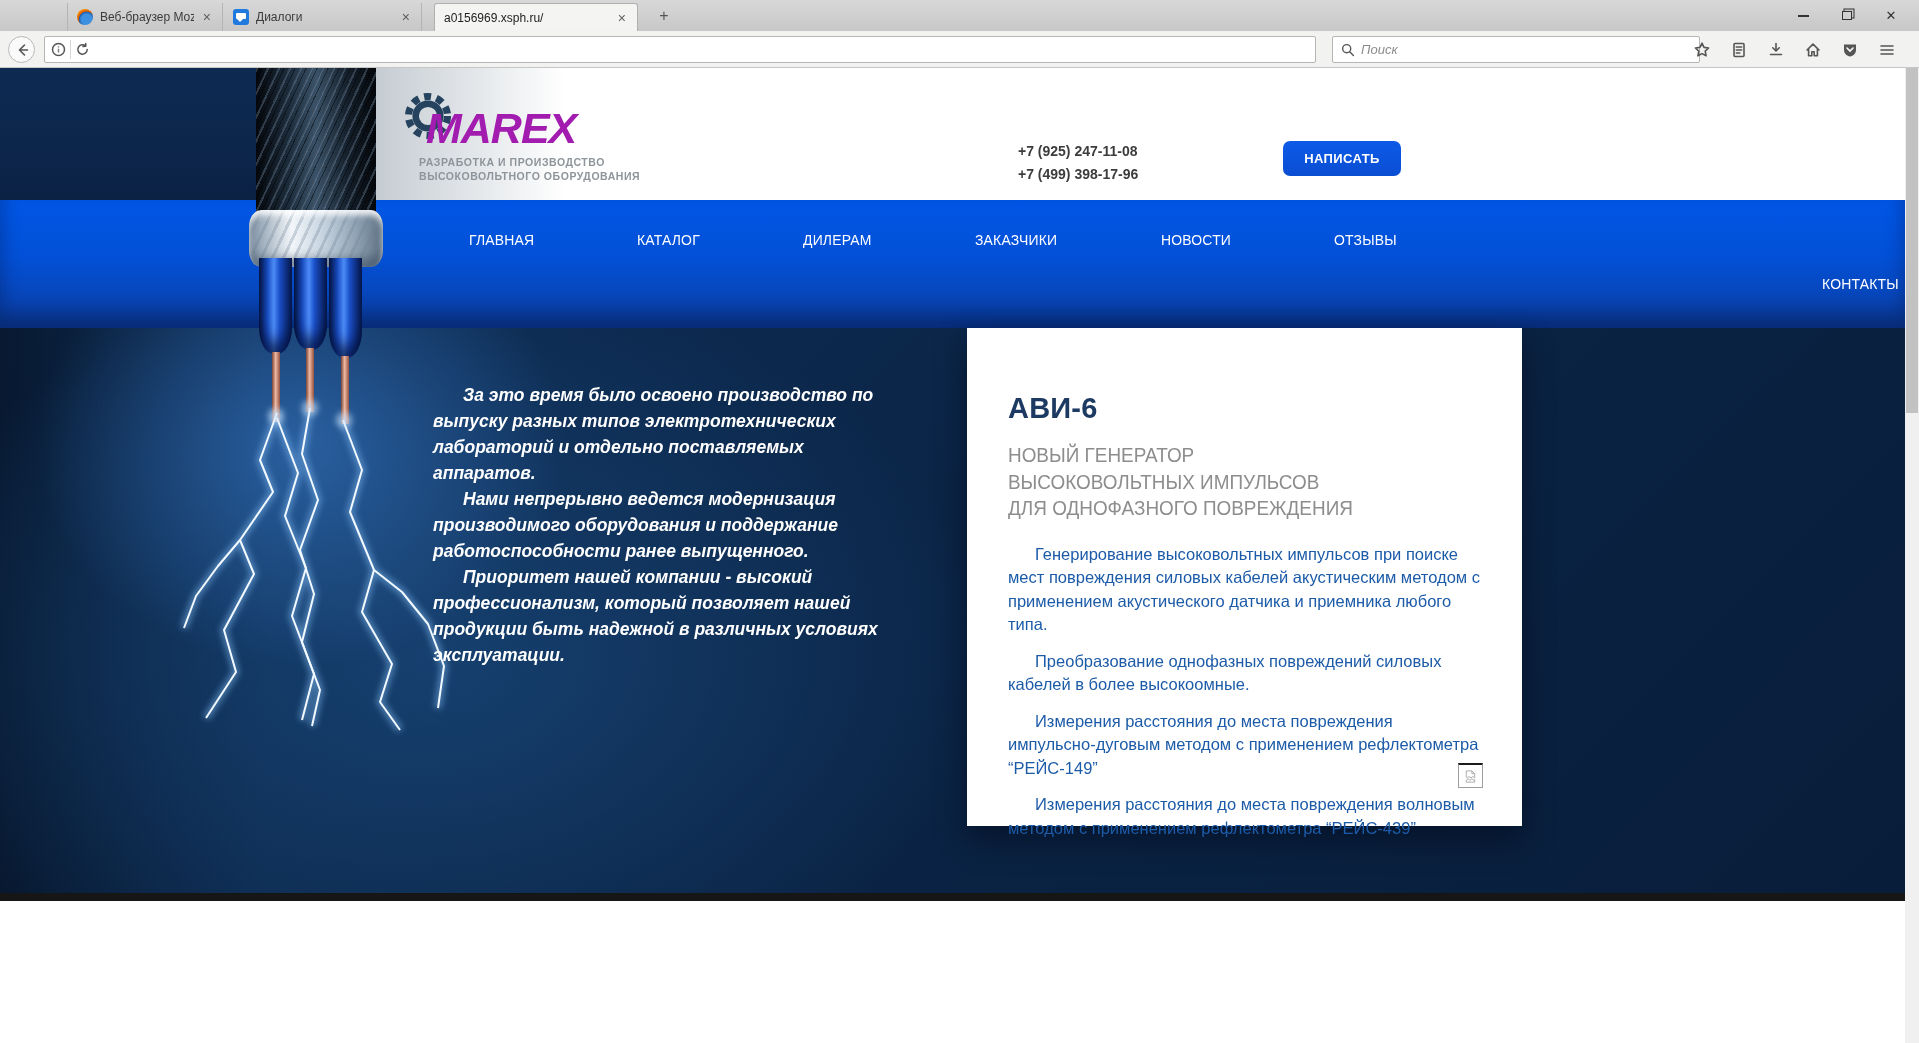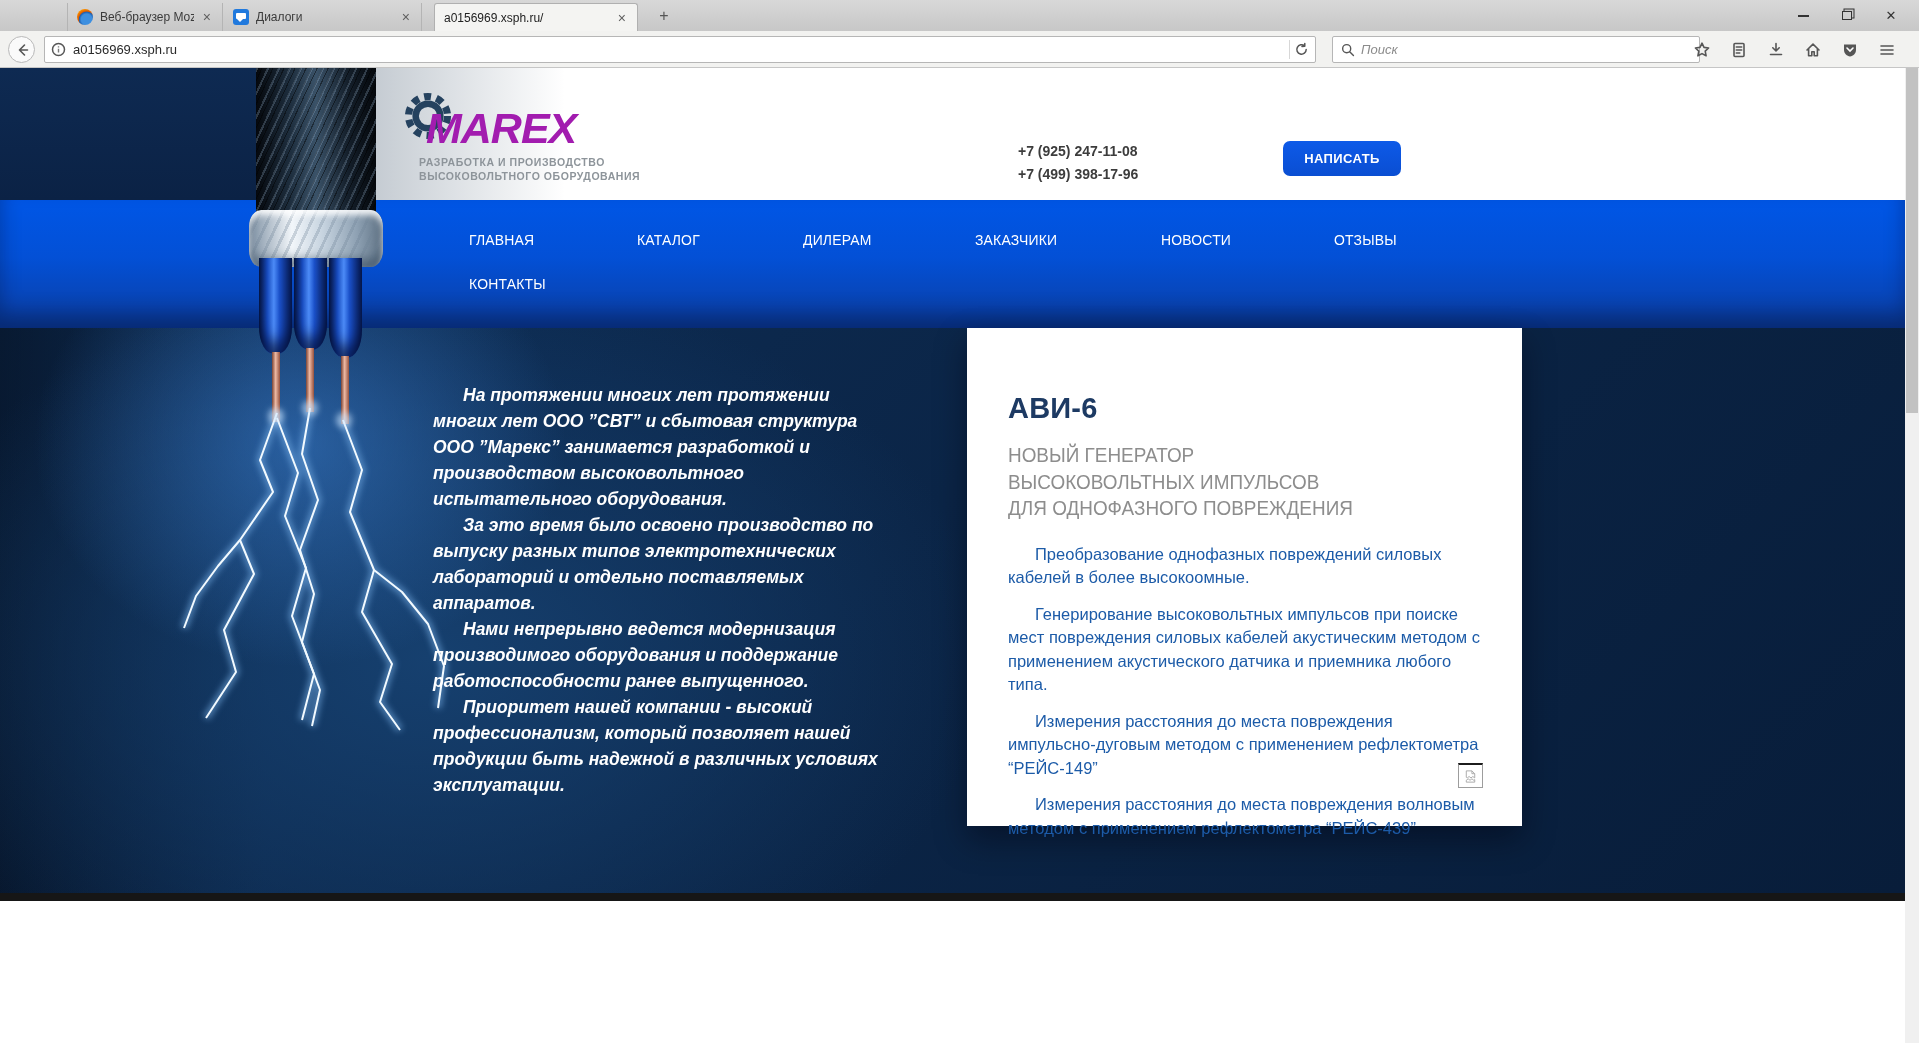--- a/index.html
+++ b/index.html
@@ -71,21 +71,21 @@
   .write-btn { position:absolute; left:1283px; top:73px; width:118px; height:35px; border:none; border-radius:7px;
                background:linear-gradient(180deg,#0d5ae8,#0a4ed2); color:#fff; font-size:13px; font-weight:bold;
                letter-spacing:.4px; font-family:"Liberation Sans",sans-serif; cursor:pointer; }
 
   
   .pg-nav { position:relative; height:128px;
             background:linear-gradient(180deg,#0056e6 0%,#0350d6 45%,#0747bd 72%,#0b3d9e 100%);
             box-shadow: inset 0 -14px 20px rgba(2,8,40,.35); }
   .pg-nav ul { list-style:none; display:flex; gap:98px; padding-left:469px; }
   .pg-nav .row1 { padding-top:31px; }
-  .pg-nav .row2 { padding-top:26px; }
+  .pg-nav .row2 { padding-top:26px;justify-content:flex-end; }
   .nav-link { color:#fff; font-size:15px; letter-spacing:.2px; display:inline-block;
               transform:scaleX(.93); transform-origin:left; cursor:pointer; white-space:nowrap; }
 
   
   .pg-hero { position:relative; height:565px;
     background:
       radial-gradient(380px 320px at 300px 115px, rgba(62,132,216,.55), rgba(62,132,216,0) 70%),
       radial-gradient(900px 620px at 430px 330px, #16406f 0%, rgba(22,64,111,0) 62%),
       linear-gradient(90deg, rgba(3,8,18,.55), rgba(3,8,18,0) 14%),
       linear-gradient(135deg,#0e2f58 0%,#0b2547 45%,#081d3a 100%);
@@ -174,21 +174,20 @@
     <div class="back-btn">
       <svg width="16" height="16" viewBox="0 0 16 16">
         <path class="ico" d="M10.5 3 5.5 8l5 5 M5.5 8h8" stroke="#8a8a8a" stroke-width="1.8"></path>
       </svg>
     </div>
     <div class="url-field">
       <svg width="15" height="15" viewBox="0 0 16 16">
         <circle class="ico" cx="8" cy="8" r="6.4" stroke="#7a7a7a"></circle>
         <path d="M8 4.6v1.3 M8 7.3v4" stroke="#7a7a7a" stroke-width="1.5"></path>
       </svg>
-      <input type="text" value="a0156969.xsph.ru" style="">
       <span class="field-divider"></span>
       <svg width="15" height="15" viewBox="0 0 16 16">
         <path class="ico" d="M13 8a5 5 0 1 1-1.7-3.8 M11.5 1.6v3l-3 .1" stroke="#6f6f6f"></path>
       </svg>
     </div>
     <div class="search-field">
       <svg width="14" height="14" viewBox="0 0 16 16">
         <circle class="ico" cx="6.5" cy="6.5" r="4.6" stroke="#8a8a8a"></circle>
         <path class="ico" d="m10.2 10.2 4 4" stroke="#8a8a8a"></path>
       </svg>
@@ -267,38 +266,37 @@
           </ul>
         <ul class="row2">
 
         <li><span class="nav-link">КОНТАКТЫ</span></li>
           </ul>
       </div>
 
       <div class="pg-hero">
         <div class="hero-text">
 
-        <p>На протяжении многих лет протяжении многих лет ООО ”СВТ” и сбытовая структура ООО ”Марекс” занимается разработкой и производством высоковольтного испытательного оборудования.</p>
             <p>За это время было освоено производство по выпуску разных типов электротехнических лабораторий и отдельно поставляемых аппаратов.</p>
             <p>Нами непрерывно ведется модернизация производимого оборудования и поддержание работоспособности ранее выпущенного.</p>
             <p>Приоритет нашей компании - высокий профессионализм, который позволяет нашей продукции быть надежной в различных условиях эксплуатации.</p>
           </div>
 
         <div class="card">
           <h2 class="card-title">АВИ-6</h2>
           <div class="card-subtitle">
 
           <div>НОВЫЙ ГЕНЕРАТОР</div>
               <div>ВЫСОКОВОЛЬТНЫХ ИМПУЛЬСОВ</div>
               <div>ДЛЯ ОДНОФАЗНОГО ПОВРЕЖДЕНИЯ</div>
             </div>
           <div class="card-bullets">
 
-          <p>Преобразование однофазных повреждений силовых кабелей в более высокоомные.</p>
-              <p>Генерирование высоковольтных импульсов при поиске мест повреждения силовых кабелей акустическим методом с применением акустического датчика и приемника любого типа.</p>
+          <p>Генерирование высоковольтных импульсов при поиске мест повреждения силовых кабелей акустическим методом с применением акустического датчика и приемника любого типа.</p>
+              <p>Преобразование однофазных повреждений силовых кабелей в более высокоомные.</p>
               <p>Измерения расстояния до места повреждения импульсно-дуговым методом с применением рефлектометра “РЕЙС-149”</p>
               <p>Измерения расстояния до места повреждения волновым методом с применением рефлектометра “РЕЙС-439”</p>
             </div>
           <div class="broken-img">
             <svg width="15" height="15" viewBox="0 0 16 16">
               <path d="M3.5 2h6l3 3v4.5l-2-1.5-2 1.5-2-1.5-2 1.5-1-.7z" fill="none" stroke="#a8a8a8" stroke-width="1"></path>
               <path d="M9.5 2v3h3" fill="none" stroke="#a8a8a8" stroke-width="1"></path>
               <path d="M3.5 12l2-1.5 2 1.5 2-1.5 2 1.5 1-.7V14h-9z" fill="none" stroke="#a8a8a8" stroke-width="1"></path>
             </svg>
           </div>

